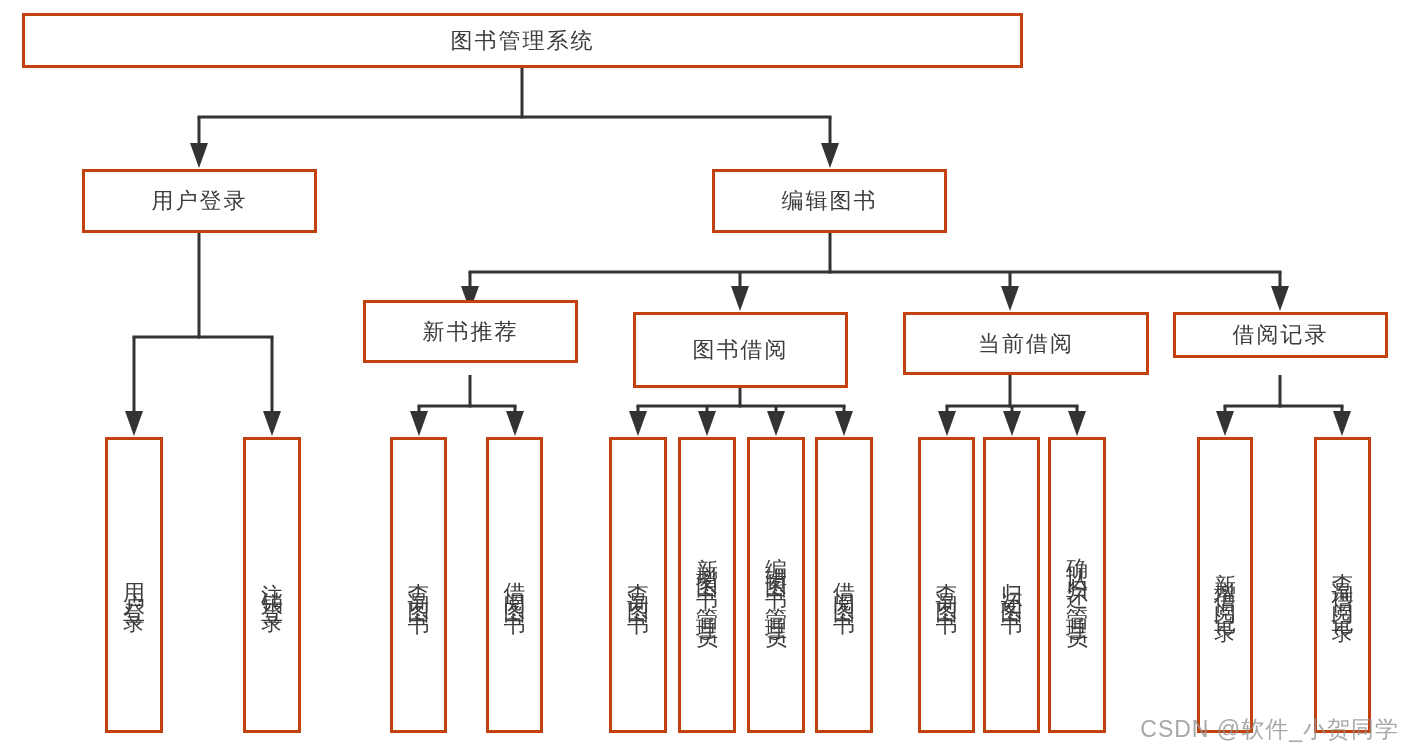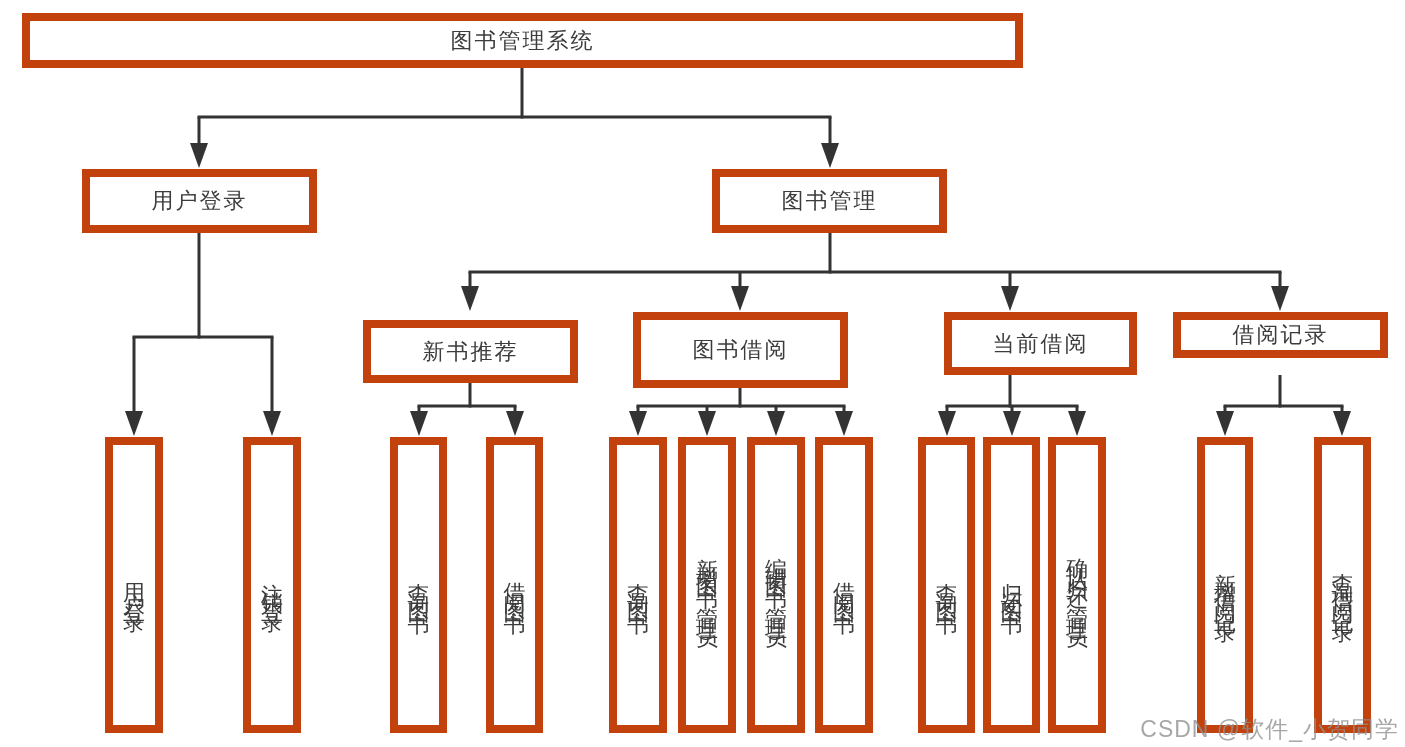--- a/index.html
+++ b/index.html
@@ -5,21 +5,21 @@
   html,body{margin:0;padding:0;background:#ffffff;}
   .canvas{
     position:relative;width:1405px;height:747px;background:#ffffff;
     font-family:"Liberation Sans","DejaVu Sans",sans-serif;overflow:hidden;
   }
   svg.edges{position:absolute;left:0;top:0;z-index:1;}
   svg.edges line{stroke:#333333;stroke-width:3;}
   svg.edges polygon{fill:#333333;stroke:none;}
   .node{
     position:absolute;box-sizing:border-box;z-index:2;
-    border:8px solid #c2410c;background:#ffffff;
+    border:3px solid #c2410c;background:#ffffff;
     display:flex;align-items:center;justify-content:center;
     color:#3c3c3c;
   }
   .node.h span{font-size:22px;letter-spacing:2px;white-space:nowrap;}
   .node.v span{
     writing-mode:vertical-rl;text-orientation:mixed;
     font-size:22px;letter-spacing:10px;line-height:1.1;
   }
   .watermark{
     position:absolute;top:714px;right:6px;z-index:6;
@@ -110,30 +110,30 @@
   </svg>
 
   <div class="node h" style="left:22px;top:13px;width:1001px;height:55px">
     <span>图书管理系统</span>
   </div>
 
   <div class="node h" style="left:82px;top:169px;width:235px;height:64px">
     <span>用户登录</span>
   </div>
   <div class="node h" style="left:712px;top:169px;width:235px;height:64px">
-    <span>图书管理</span>
+    <span>编辑图书</span>
   </div>
 
-  <div class="node h" style="left:363px;top:320px;width:215px;height:63px">
+  <div class="node h" style="left:363px;top:300px;width:215px;height:63px">
     <span>新书推荐</span>
   </div>
   <div class="node h" style="left:633px;top:312px;width:215px;height:76px">
     <span>图书借阅</span>
   </div>
-  <div class="node h" style="left:944px;top:312px;width:193px;height:63px">
+  <div class="node h" style="left:903px;top:312px;width:246px;height:63px">
     <span>当前借阅</span>
   </div>
   <div class="node h" style="left:1173px;top:312px;width:215px;height:46px">
     <span>借阅记录</span>
   </div>
 
   <div class="node v" style="left:105px;top:437px;width:58px;height:296px">
     <span>用户登录</span>
   </div>
   <div class="node v" style="left:243px;top:437px;width:58px;height:296px">

